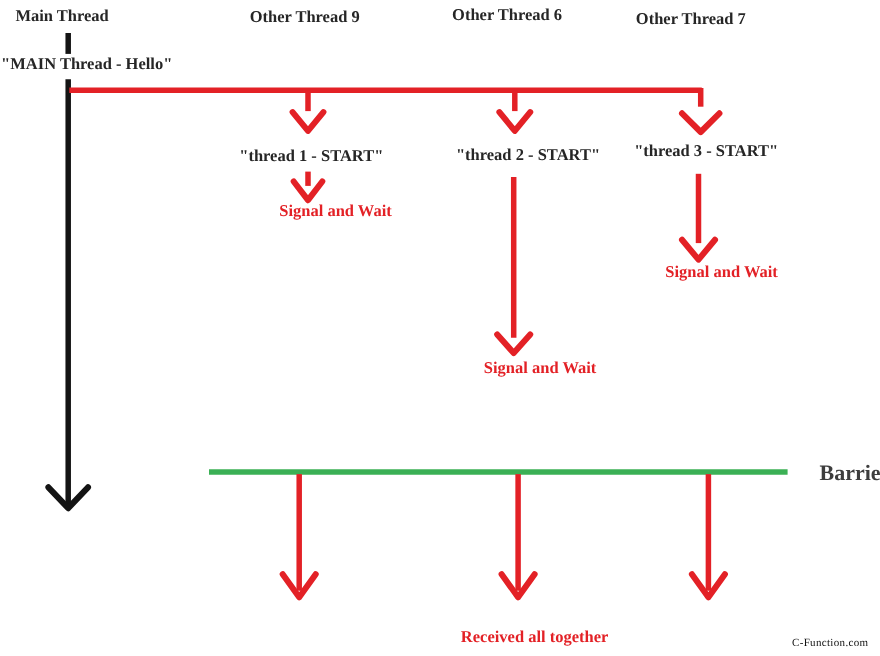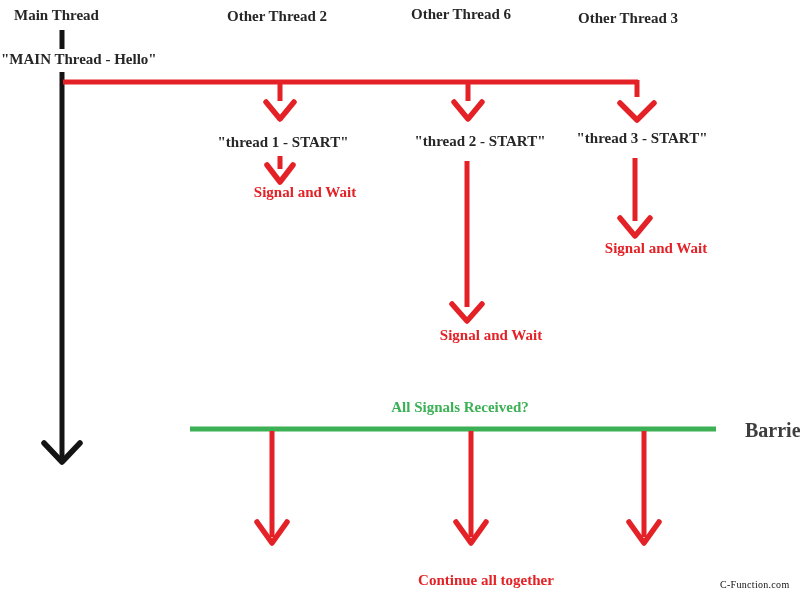--- a/index.html
+++ b/index.html
@@ -82,32 +82,31 @@
       <line x1="272" y1="431" x2="272" y2="537"></line>
       <polyline class="head" points="257,522 272,543 287,522"></polyline>
       <line x1="471" y1="431" x2="471" y2="537"></line>
       <polyline class="head" points="456,522 471,543 486,522"></polyline>
       <line x1="644" y1="431" x2="644" y2="537"></line>
       <polyline class="head" points="629,522 644,543 659,522"></polyline>
     </g>
   </svg>
 
   <div class="lbl hdr" style="left:14px;top:7px">Main Thread</div>
-  <div class="lbl hdr" style="left:227px;top:8px">Other Thread 2</div>
+  <div class="lbl hdr" style="left:227px;top:8px">Other Thread 9</div>
   <div class="lbl hdr" style="left:411px;top:6px">Other Thread 6</div>
-  <div class="lbl hdr" style="left:578px;top:10px">Other Thread 3</div>
+  <div class="lbl hdr" style="left:578px;top:10px">Other Thread 7</div>
 
   <div class="lbl" style="left:1px;top:51px">"MAIN Thread - Hello"</div>
   <div class="lbl center" style="left:283px;top:134px">"thread 1 - START"</div>
   <div class="lbl center" style="left:480px;top:133px">"thread 2 - START"</div>
   <div class="lbl center" style="left:642px;top:130px">"thread 3 - START"</div>
 
   <div class="lbl center red-text" style="left:284px;top:184px">Signal and Wait</div>
   <div class="lbl center red-text" style="left:470px;top:327px">Signal and Wait</div>
   <div class="lbl center red-text" style="left:635px;top:240px">Signal and Wait</div>
 
-  <div class="lbl center green-text" style="left:460px;top:399px">All Signals Received?</div>
   <div class="lbl barrier-text" style="left:745px;top:419px">Barrier</div>
 
-  <div class="lbl center red-text" style="left:465px;top:572px">Continue all together</div>
+  <div class="lbl center red-text" style="left:465px;top:572px">Received all together</div>
   <div class="lbl watermark" style="left:720px;top:579px">C-Function.com</div>
 
 </div>
 
 </body></html>

